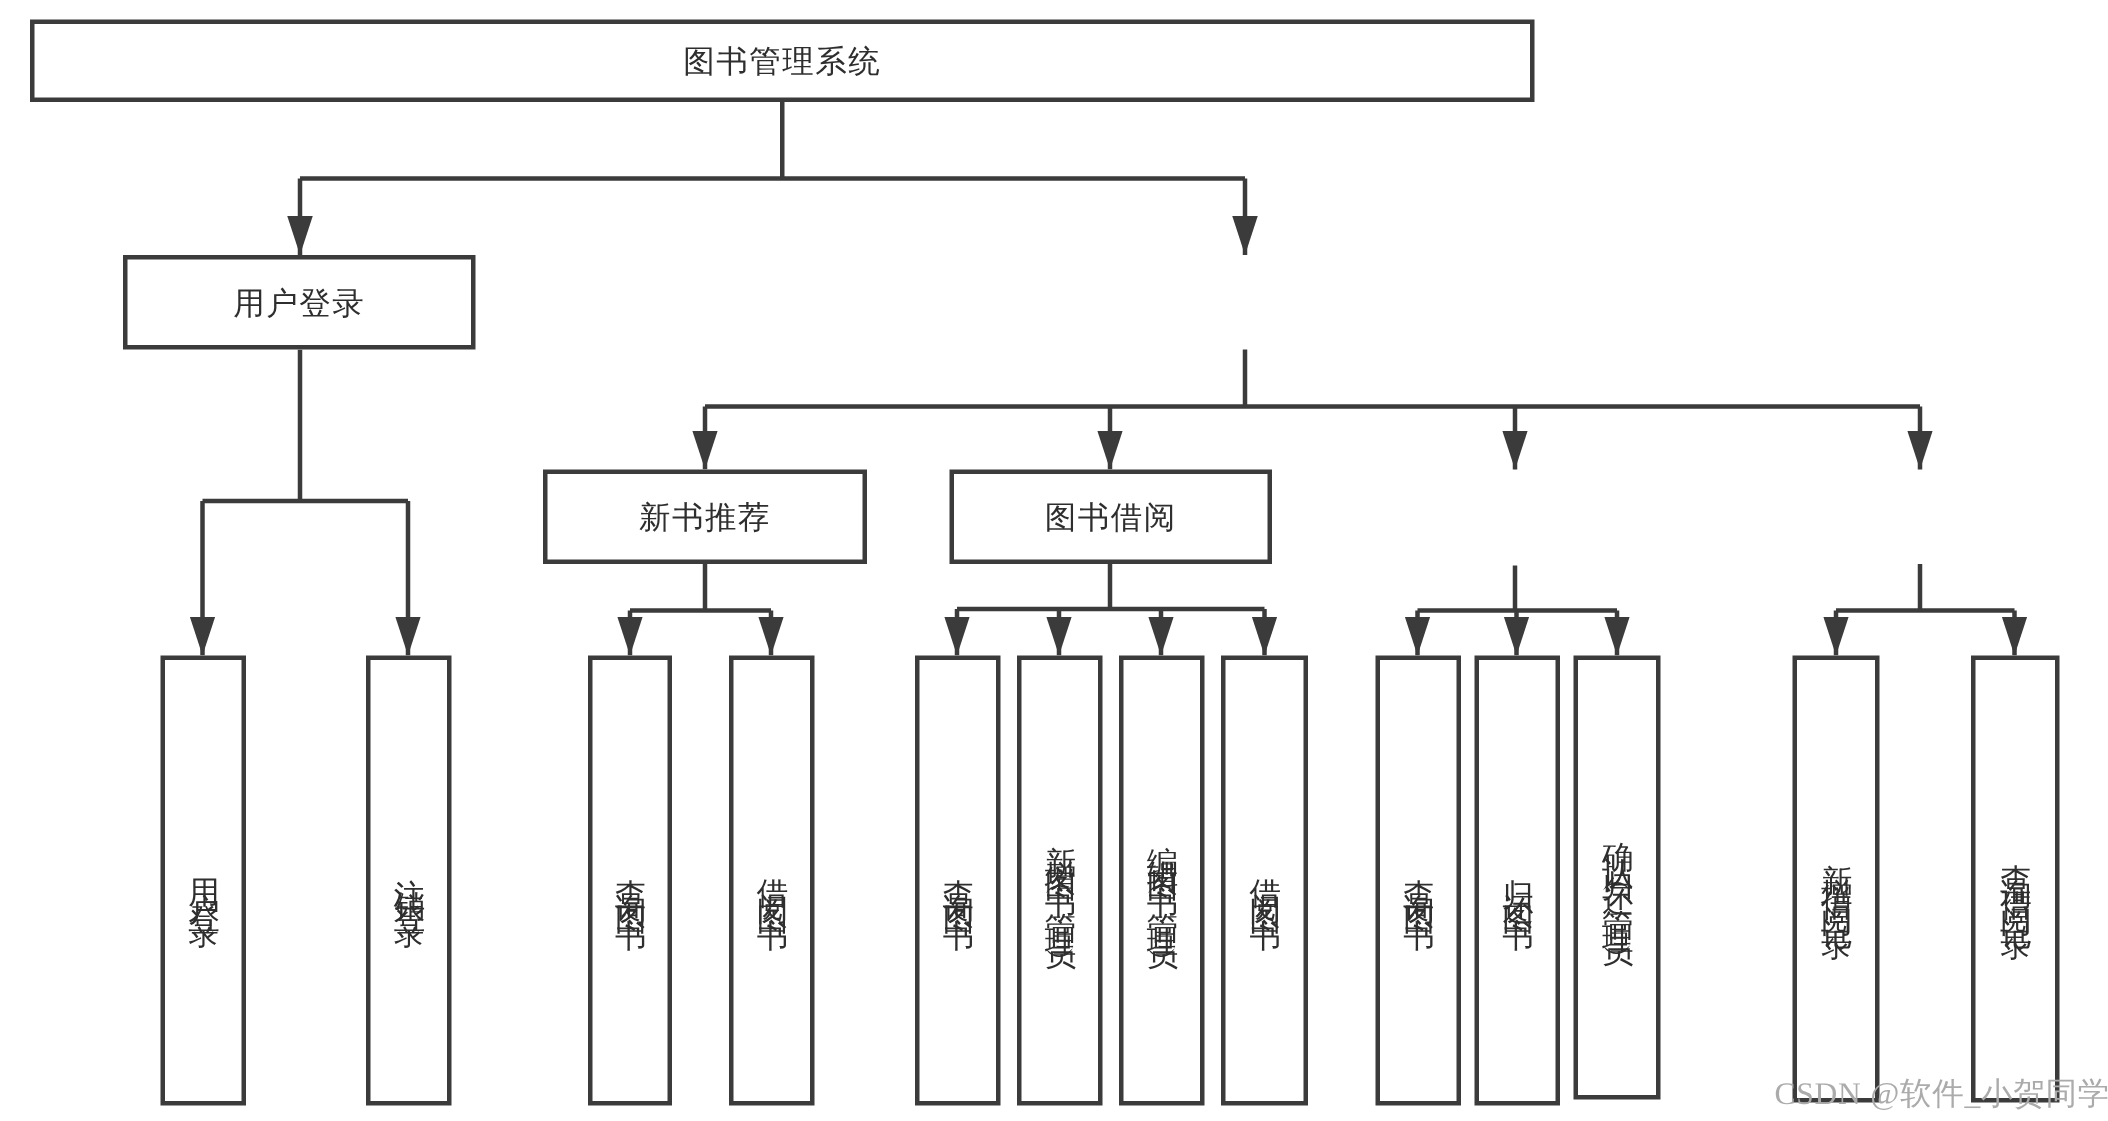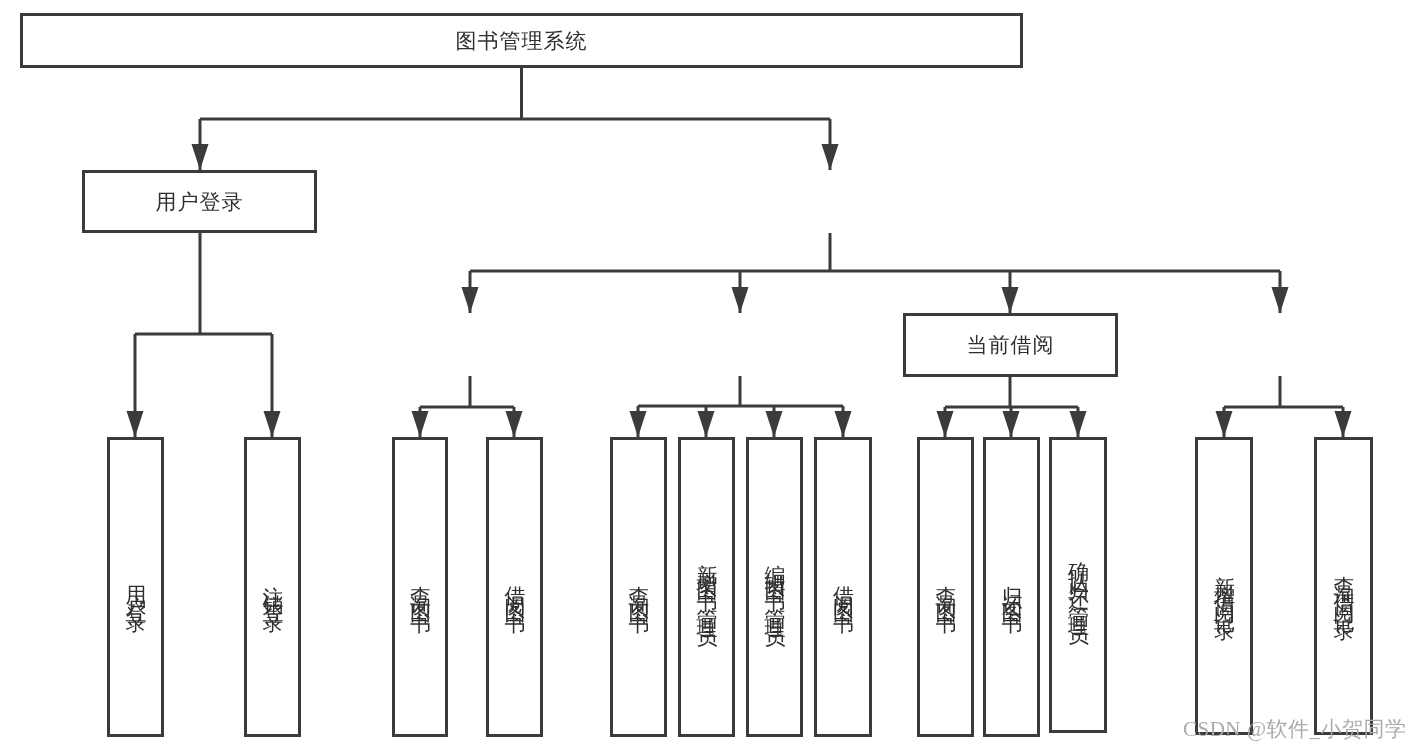--- a/index.html
+++ b/index.html
@@ -79,22 +79,25 @@
   </svg>
 
   <div class="box h" style="left:20px;top:13px;width:1003px;height:55px">
     <span class="lbl">图书管理系统</span>
   </div>
 
   <div class="box h" style="left:82px;top:170px;width:235px;height:63px">
     <span class="lbl">用户登录</span>
   </div>
 
-  <div class="box h" style="left:903px;top:313px;width:215px;height:64px">
-    <span class="lbl">当前借阅</span>
+  <div class="box h" style="left:362px;top:313px;width:216px;height:63px">
+    <span class="lbl">新书推荐</span>
+  </div>
+  <div class="box h" style="left:633px;top:313px;width:215px;height:63px">
+    <span class="lbl">图书借阅</span>
   </div>
 
   <div class="box v" style="left:107px;top:437px;width:57px;height:300px">
     <span class="lbl">用户登录</span>
   </div>
   <div class="box v" style="left:244px;top:437px;width:57px;height:300px">
     <span class="lbl">注销登录</span>
   </div>
 
   <div class="box v" style="left:392px;top:437px;width:56px;height:300px">

